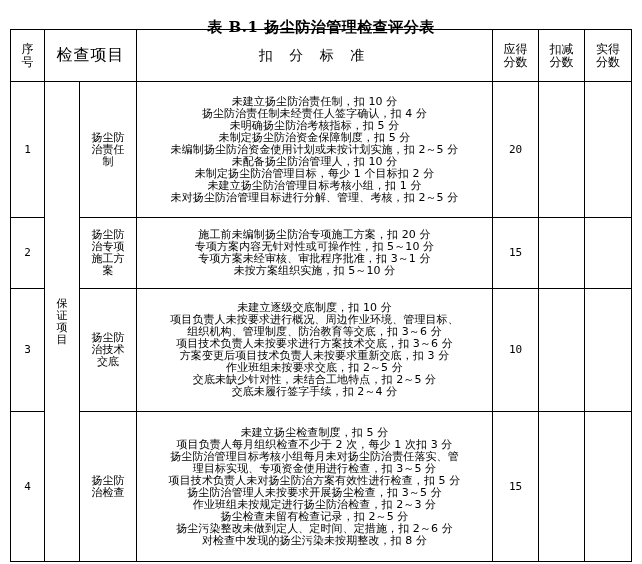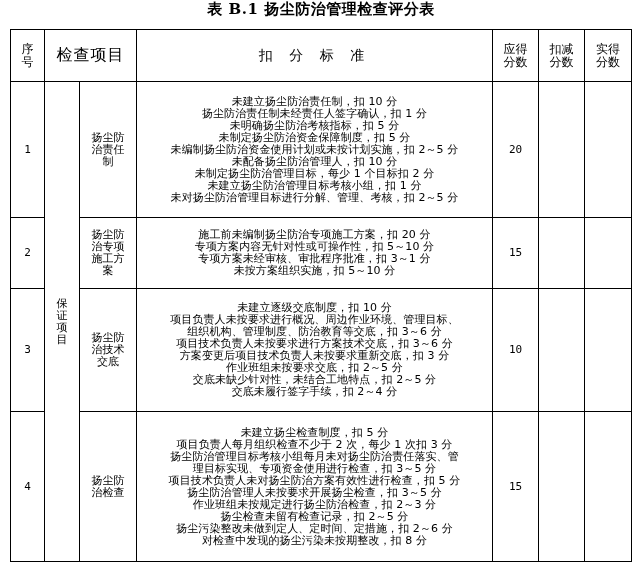--- a/index.html
+++ b/index.html
@@ -1,18 +1,18 @@
 <!DOCTYPE html>
 <html><head>
 <meta charset="utf-8">
 <style>
   html, body { margin: 0; padding: 0; background: #ffffff; }
   body { width: 642px; height: 564px; position: relative; overflow: hidden;
          font-family: "DejaVu Sans", "Liberation Sans", sans-serif; color: #000; }
-  .title { position: absolute; top: 0; left: 0; width: 642px; text-align: center;
+  .title { position: absolute; top: 18px; left: 0; width: 642px; text-align: center;
            font-family: "DejaVu Serif", "Liberation Serif", serif; font-weight: bold;
            font-size: 15px; line-height: 18px; letter-spacing: 0.5px; }
   table.grid { position: absolute; left: 10px; top: 29px; border-collapse: collapse;
                table-layout: fixed; width: 621px; }
   table.grid td { border: 1px solid #000; padding: 0; font-size: 11px; line-height: 12px;
                   vertical-align: middle; text-align: center; }
   .hdr td { height: 51px; }
   .hdr .stack { display: inline-block; line-height: 13px; font-size: 12px; }
   .hdr .spaced { letter-spacing: 6px; font-size: 14px; }
   .hdr .plain { font-size: 16px; letter-spacing: 1px; }
@@ -84,21 +84,21 @@
       <span>项</span><br>
       <span>目</span>
     </td>
     <td class="item">
       <span>扬尘防</span><br>
       <span>治责任</span><br>
       <span>制</span>
     </td>
     <td class="criteria">
       <div>未建立扬尘防治责任制，扣 10 分</div>
-      <div>扬尘防治责任制未经责任人签字确认，扣 1 分</div>
+      <div>扬尘防治责任制未经责任人签字确认，扣 4 分</div>
       <div>未明确扬尘防治考核指标，扣 5 分</div>
       <div>未制定扬尘防治资金保障制度，扣 5 分</div>
       <div>未编制扬尘防治资金使用计划或未按计划实施，扣 2～5 分</div>
       <div>未配备扬尘防治管理人，扣 10 分</div>
       <div>未制定扬尘防治管理目标，每少 1 个目标扣 2 分</div>
       <div>未建立扬尘防治管理目标考核小组，扣 1 分</div>
       <div>未对扬尘防治管理目标进行分解、管理、考核，扣 2～5 分</div>
     </td>
     <td class="num">20</td>
     <td class="num"></td>

